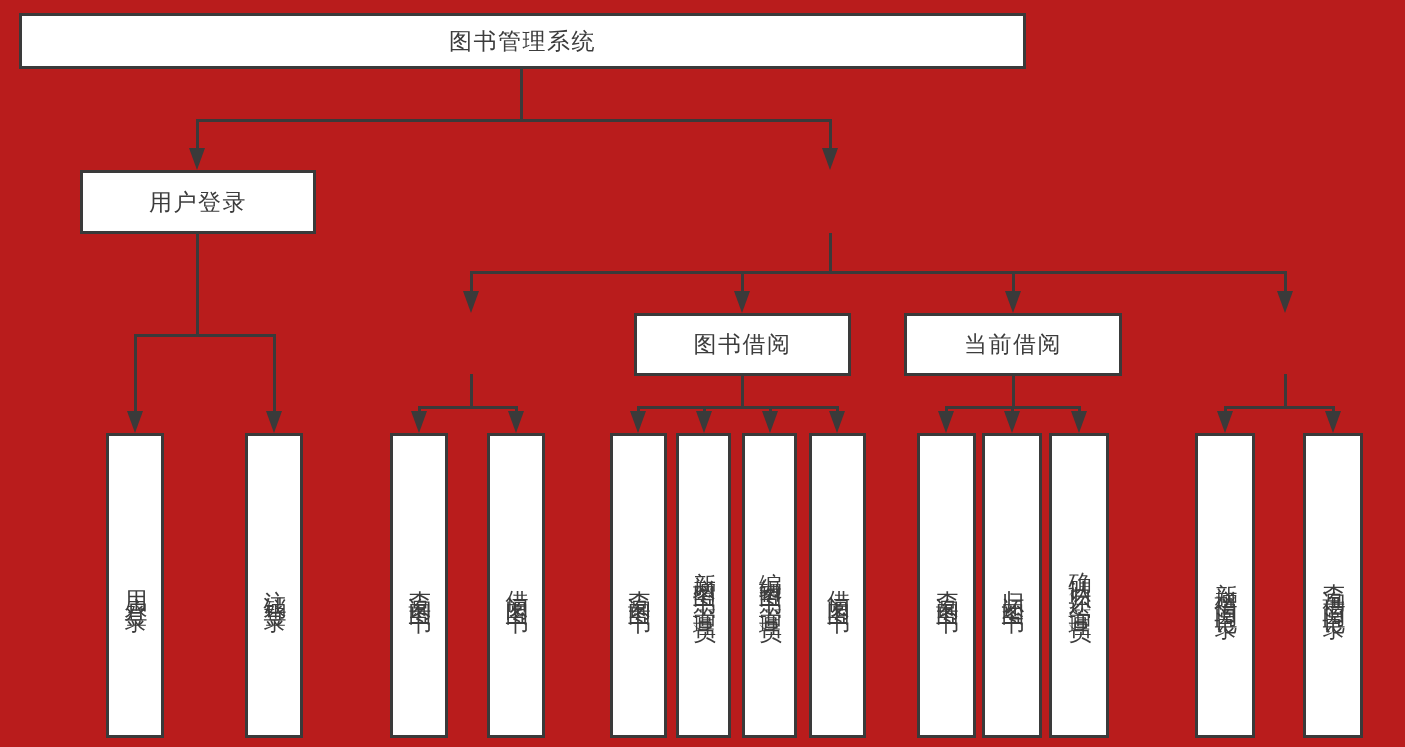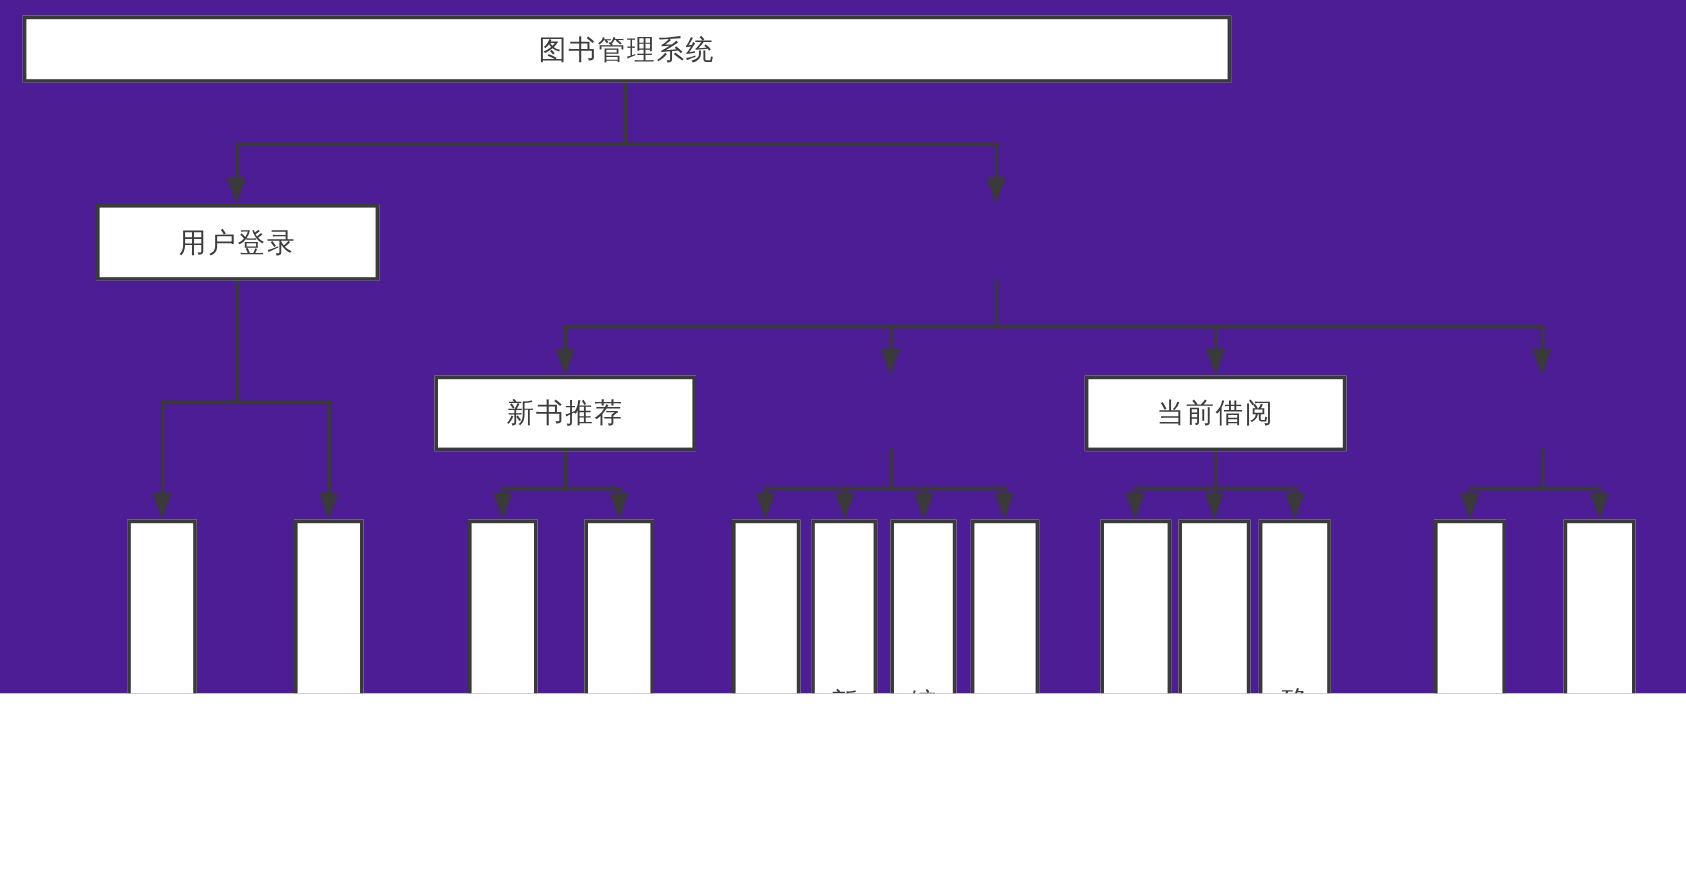--- a/index.html
+++ b/index.html
@@ -1,18 +1,18 @@
 <!DOCTYPE html>
 <html><head>
 <meta charset="utf-8">
 <style>
   html,body{margin:0;padding:0;background:#ffffff;}
   .canvas{
-    position:relative;width:1405px;height:578px;background:#4c1d95;
-    font-family:Liberation Sans, sans-serif;overflow:hidden;
+    position:relative;width:1405px;height:747px;background:#b91c1c;
+    font-family:Liberation Serif, serif;overflow:hidden;
   }
   .node{
     position:absolute;box-sizing:border-box;background:#ffffff;
     border:3px solid #3a3a3a;display:flex;align-items:center;justify-content:center;
     z-index:2;color:#3c3c3c;
   }
   .hnode{font-size:23px;letter-spacing:1.5px;white-space:nowrap;}
   .vnode .vtxt{
     writing-mode:vertical-rl;text-orientation:mixed;
     font-size:23px;letter-spacing:7px;line-height:1.25;color:#3c3c3c;
@@ -100,24 +100,24 @@
 
   <div class="node hnode" style="left:19px;top:13px;width:1007px;height:56px;">
     <span>图书管理系统</span>
   </div>
 
   <div class="node hnode" style="left:80px;top:170px;width:236px;height:64px;">
     <span>用户登录</span>
   </div>
 
 
-  <div class="node hnode" style="left:362px;top:313px;width:218px;height:63px;">
-    <span>新书推荐</span>
+
+  <div class="node hnode" style="left:634px;top:313px;width:217px;height:63px;">
+    <span>图书借阅</span>
   </div>
-
 
   <div class="node hnode" style="left:904px;top:313px;width:218px;height:63px;">
     <span>当前借阅</span>
   </div>
 
 
   <div class="node vnode" style="left:106px;top:433px;width:58px;height:305px;">
     <span class="vtxt">用户登录</span>
   </div>
   <div class="node vnode" style="left:245px;top:433px;width:58px;height:305px;">

